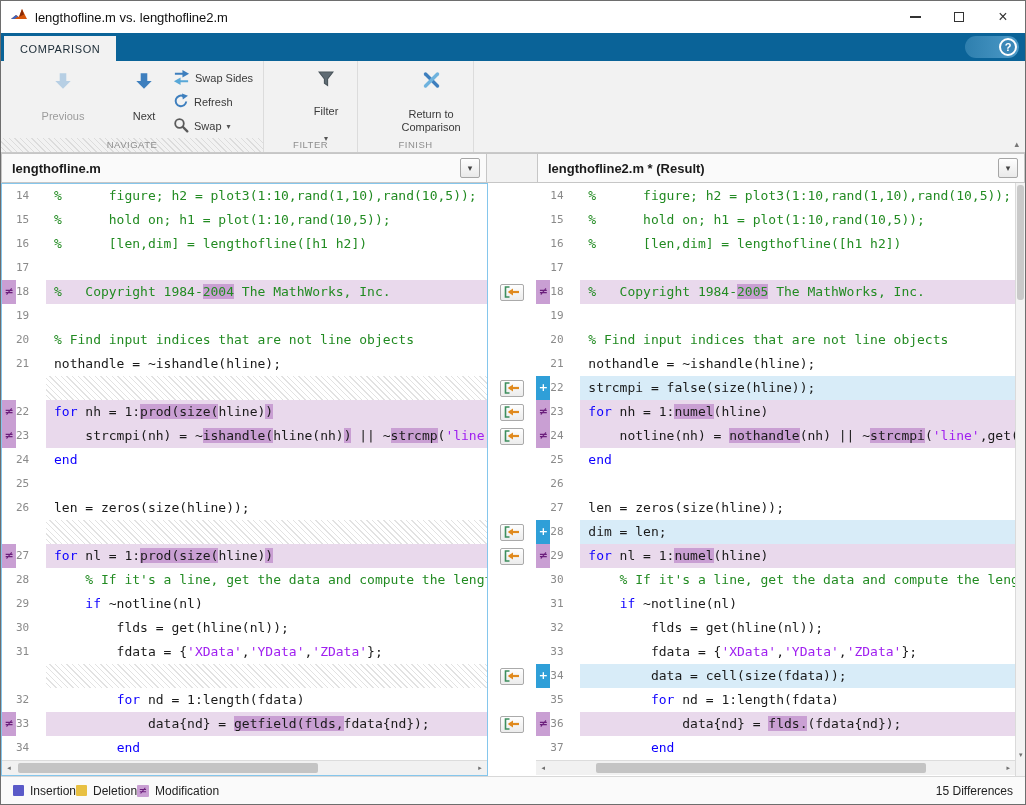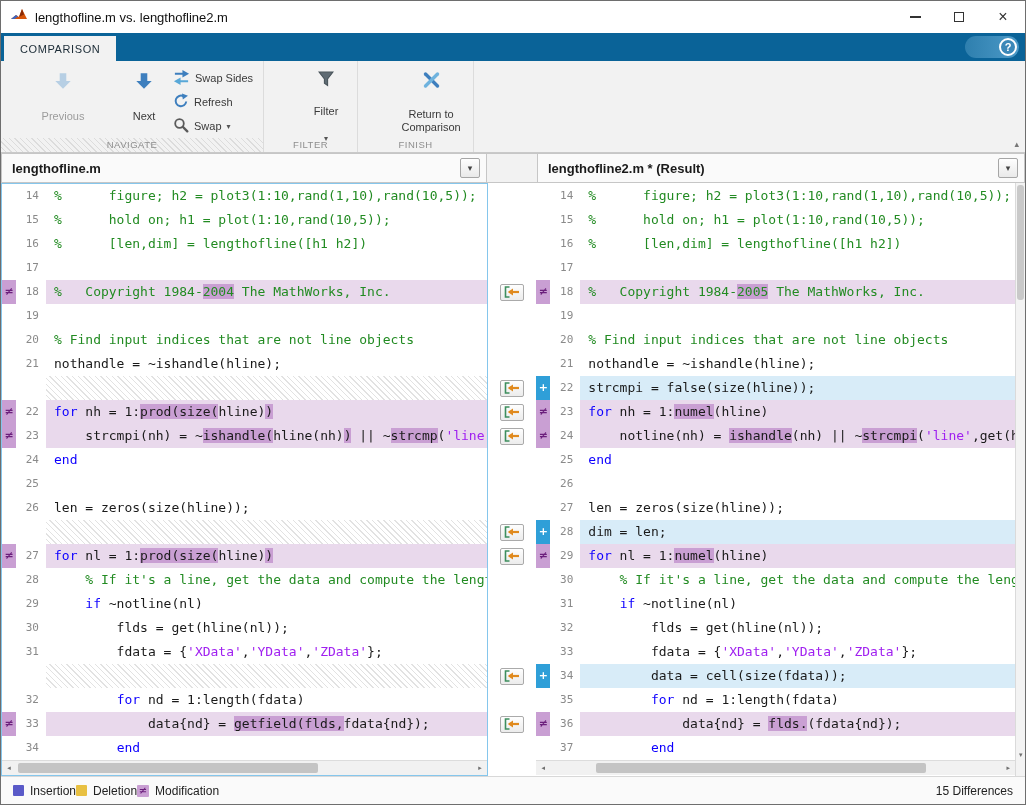--- a/index.html
+++ b/index.html
@@ -61,21 +61,21 @@
   .rwrap{width:479px;display:flex;flex-direction:column;padding-top:1px;}
   .rows{height:576px;overflow:hidden;background:#FFF;}
   .gutter{width:50px;background:#FFF;display:flex;flex-direction:column;padding-top:1px;}
   .grow{height:24px;display:flex;align-items:center;justify-content:center;}
   .mergebtn{width:24px;height:17px;border:1px solid #AAA;border-radius:2px;
        background:linear-gradient(#FEFEFE,#ECECEC);display:flex;align-items:center;justify-content:center;padding:0;cursor:pointer;}
   .crow{height:24px;display:flex;font:13px/24px "DejaVu Sans Mono","Liberation Mono",monospace;white-space:pre;}
   .mk{width:14px;flex:none;text-align:center;font:bold 11px/24px "DejaVu Sans",sans-serif;}
   .mk-mod{background:var(--mod-hl);color:#6B1F7C;}
   .mk-ins{background:var(--ins-mk);color:#FFF;}
-  .ln{width:30px;flex:none;text-align:right;padding-right:7px;color:#8A8A8A;
+  .ln{width:30px;flex:none;padding-right:7px;color:#8A8A8A;
       font:11px/24px "DejaVu Sans Mono",monospace;}
   .cd{flex:1;overflow:hidden;padding-left:8px;}
   .bg-mod{background:var(--mod-bg);}
   .bg-ins{background:var(--ins-bg);}
   .bg-hatch{background:repeating-linear-gradient(45deg,#FFFFFF 0 3px,#E2E2E2 3px 4px);}
   .sp{color:#1A1A1A;margin-top:48px;} .sc{color:var(--c-com);} .sk{color:var(--c-key);} .ss{color:var(--c-str);}
   .hl{background:var(--mod-hl);text-align:right;}
   
   .hscroll{height:15px;background:#F1F1F1;border-top:1px solid #DCDCDC;position:relative;flex:none;}
   .harrow{position:absolute;top:0;width:14px;height:14px;display:flex;align-items:center;
@@ -358,21 +358,21 @@
         <div class="crow"><span class="mk"></span><span class="ln">14</span><span class="cd"><span class="sc">%      figure; h2 = plot3(1:10,rand(1,10),rand(10,5));</span></span></div>
         <div class="crow"><span class="mk"></span><span class="ln">15</span><span class="cd"><span class="sc">%      hold on; h1 = plot(1:10,rand(10,5));</span></span></div>
         <div class="crow"><span class="mk"></span><span class="ln">16</span><span class="cd"><span class="sc">%      [len,dim] = lengthofline([h1 h2])</span></span></div>
         <div class="crow"><span class="mk"></span><span class="ln">17</span><span class="cd"></span></div>
         <div class="crow"><span class="mk mk-mod">≠</span><span class="ln">18</span><span class="cd bg-mod"><span class="sc">%   Copyright 1984-</span><span class="sc hl">2005</span><span class="sc"> The MathWorks, Inc.</span></span></div>
         <div class="crow"><span class="mk"></span><span class="ln">19</span><span class="cd"></span></div>
         <div class="crow"><span class="mk"></span><span class="ln">20</span><span class="cd"><span class="sc">% Find input indices that are not line objects</span></span></div>
         <div class="crow"><span class="mk"></span><span class="ln">21</span><span class="cd"><span class="sp">nothandle = ~ishandle(hline);</span></span></div>
         <div class="crow"><span class="mk mk-ins">+</span><span class="ln">22</span><span class="cd bg-ins"><span class="sp">strcmpi = false(size(hline));</span></span></div>
         <div class="crow"><span class="mk mk-mod">≠</span><span class="ln">23</span><span class="cd bg-mod"><span class="sk">for</span><span class="sp"> nh = 1:</span><span class="sp hl">numel</span><span class="sp">(hline)</span></span></div>
-        <div class="crow"><span class="mk mk-mod">≠</span><span class="ln">24</span><span class="cd bg-mod"><span class="sp">    notline(nh) = </span><span class="sp hl">ishandle</span><span class="sp">(nh) || ~</span><span class="sp hl">strcmpi</span><span class="sp">(</span><span class="ss">'line'</span><span class="sp">,get(hline(nh),</span></span></div>
+        <div class="crow"><span class="mk mk-mod">≠</span><span class="ln">24</span><span class="cd bg-mod"><span class="sp">    notline(nh) = </span><span class="sp hl">nothandle</span><span class="sp">(nh) || ~</span><span class="sp hl">strcmpi</span><span class="sp">(</span><span class="ss">'line'</span><span class="sp">,get(hline(nh),</span></span></div>
         <div class="crow"><span class="mk"></span><span class="ln">25</span><span class="cd"><span class="sk">end</span></span></div>
         <div class="crow"><span class="mk"></span><span class="ln">26</span><span class="cd"></span></div>
         <div class="crow"><span class="mk"></span><span class="ln">27</span><span class="cd"><span class="sp">len = zeros(size(hline));</span></span></div>
         <div class="crow"><span class="mk mk-ins">+</span><span class="ln">28</span><span class="cd bg-ins"><span class="sp">dim = len;</span></span></div>
         <div class="crow"><span class="mk mk-mod">≠</span><span class="ln">29</span><span class="cd bg-mod"><span class="sk">for</span><span class="sp"> nl = 1:</span><span class="sp hl">numel</span><span class="sp">(hline)</span></span></div>
         <div class="crow"><span class="mk"></span><span class="ln">30</span><span class="cd"><span class="sc">    % If it's a line, get the data and compute the length</span></span></div>
         <div class="crow"><span class="mk"></span><span class="ln">31</span><span class="cd"><span class="sp">    </span><span class="sk">if</span><span class="sp"> ~notline(nl)</span></span></div>
         <div class="crow"><span class="mk"></span><span class="ln">32</span><span class="cd"><span class="sp">        flds = get(hline(nl));</span></span></div>
         <div class="crow"><span class="mk"></span><span class="ln">33</span><span class="cd"><span class="sp">        fdata = {</span><span class="ss">'XData'</span><span class="sp">,</span><span class="ss">'YData'</span><span class="sp">,</span><span class="ss">'ZData'</span><span class="sp">};</span></span></div>
         <div class="crow"><span class="mk mk-ins">+</span><span class="ln">34</span><span class="cd bg-ins"><span class="sp">        data = cell(size(fdata));</span></span></div>

